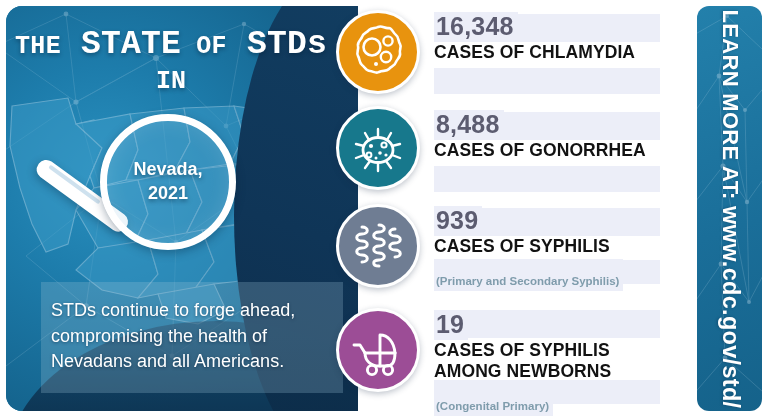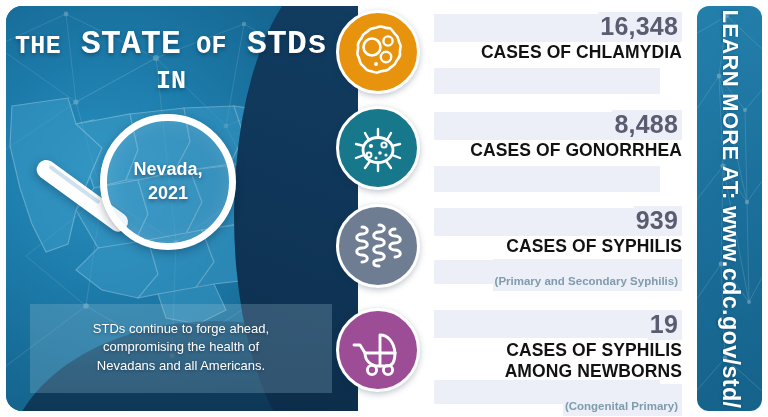--- a/index.html
+++ b/index.html
@@ -91,36 +91,35 @@
   .mag-text {
     position: absolute; inset: 0;
     display: flex; flex-direction: column;
     align-items: center; justify-content: center;
     color: #ffffff; font-size: 18px; font-weight: bold;
     line-height: 1.32; text-shadow: 0 2px 4px rgba(0,35,60,.5);
   }
 
   .quote-box {
     position: absolute;
-    left: 24px; bottom: 18px;
+    left: 35px; bottom: 18px;
     width: 282px;
     padding: 16px 10px 18px;
     background: rgba(158,196,216,.26);
-    text-align: center;
     color: #ffffff;
-    font-size: 13px;
+    font-size: 18px;
     line-height: 1.42;
     text-shadow: 0 1px 3px rgba(0,30,55,.5);
   }
 
   
   .stats {
     position: absolute;
     left: 330px; top: 0;
-    width: 360px; height: 417px; text-align: right;
+    width: 360px; height: 417px;
   }
   .stat-row {
     position: absolute;
     left: 0;
     width: 360px;
     height: 104px;
     display: flex;
     align-items: flex-start;
   }
   .stat-row.r0 { top: 4px; }

